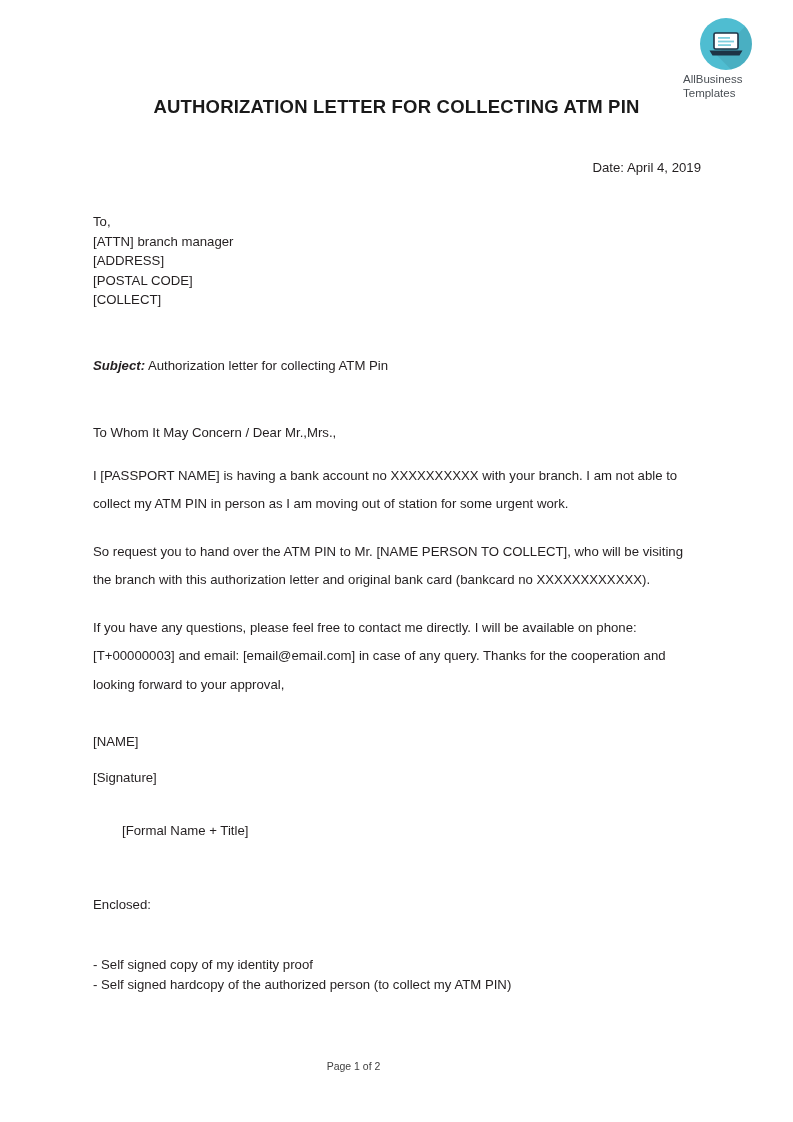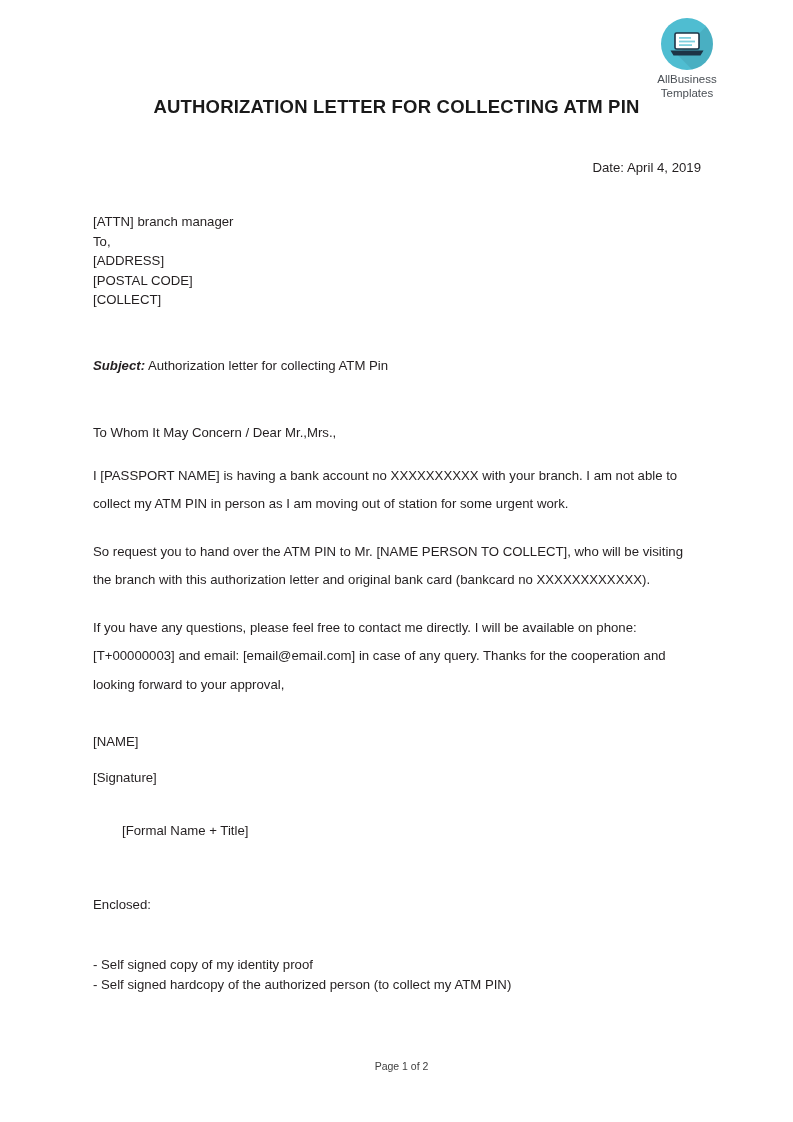--- a/index.html
+++ b/index.html
@@ -13,23 +13,23 @@
     position: relative;
     font-family: "Liberation Sans", sans-serif;
     color: #231f20;
     overflow: hidden;
   }
 
   
   .brand {
     position: absolute;
     top: 18px;
-    left: 644px;
+    left: 683px;
     width: 86px;
-    text-align: center;
+    text-align: left;
   }
   .brand-mark {
     width: 52px;
     height: 52px;
     margin: 0 auto;
     border-radius: 50%;
     background: #4fbdd1;
     position: relative;
     overflow: hidden;
   }
@@ -148,21 +148,20 @@
 
   
   .footer {
     position: absolute;
     left: 0;
     top: 1060px;
     width: 707px;
     text-align: center;
     font-size: 10.5px;
     color: #404040;
-    padding-left: 48px;
   }
 </style>
 </head>
 <body>
 
 <div class="brand">
   <div class="brand-mark">
     <div class="shadow"></div>
     <svg width="34" height="26" viewBox="0 0 34 26">
       <rect x="5" y="2" width="24" height="16" rx="1.6" fill="#ffffff" stroke="#1d3446" stroke-width="1.6"></rect>
@@ -178,22 +177,22 @@
   </div>
 </div>
 
 <div class="doc-title">AUTHORIZATION LETTER FOR COLLECTING ATM PIN</div>
 
 <div class="letter">
 
   <div class="line-date">Date: April 4, 2019</div>
 
   <div class="addr-block">
+    <div>To,</div>
     <div>[ATTN] branch manager</div>
-    <div>To,</div>
     <div>[ADDRESS]</div>
     <div>[POSTAL CODE]</div>
     <div>[COLLECT]</div>
   </div>
 
   <div class="subject">
     <span class="label">Subject:</span>
     <span>Authorization letter for collecting ATM Pin</span>
   </div>
 

